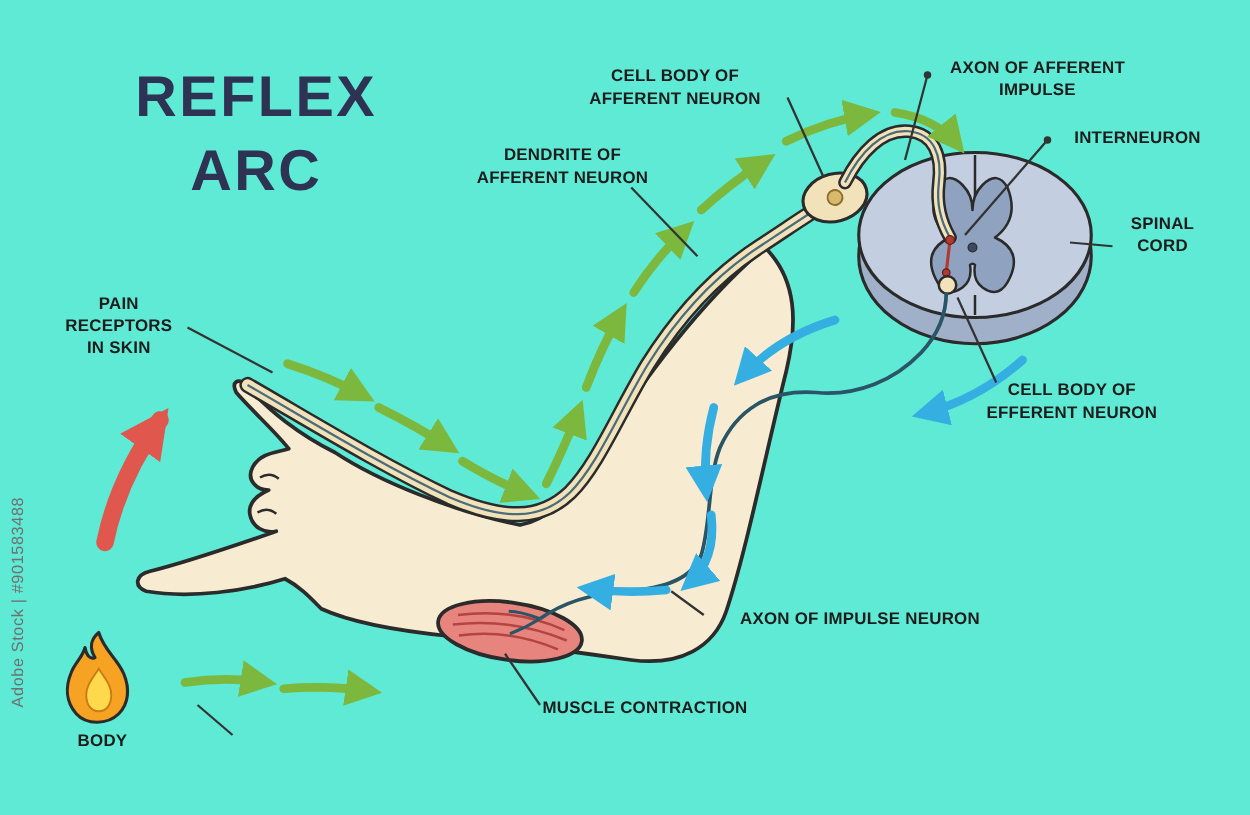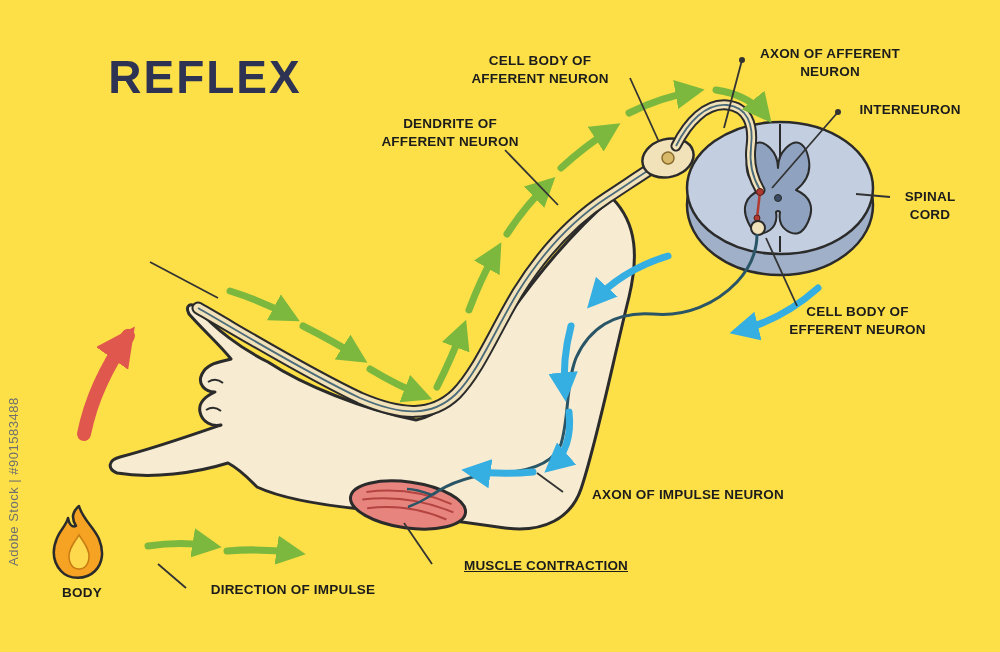--- a/index.html
+++ b/index.html
@@ -1,17 +1,17 @@
 <!DOCTYPE html>
 <html><head>
 <meta charset="utf-8">
 <style>
   html,body{margin:0;padding:0;background:#ffffff;}
   .stage{
-    position:relative;width:1000px;height:652px;background:#fde047;
+    position:relative;width:1000px;height:652px;background:#5eead4;
     overflow:hidden;font-family:"Liberation Sans", sans-serif;
   }
   .stage svg{position:absolute;left:0;top:0;}
   .diagram-label{
     position:absolute;font-weight:bold;font-size:13.5px;color:#1c1c1c;
     white-space:pre-line;line-height:1.3;letter-spacing:.2px;text-align:center;
   }
   .diagram-label.align-left{text-align:center;}
   .main-title{
     position:absolute;left:55px;top:48px;width:300px;text-align:center;
@@ -172,43 +172,46 @@
       <path d="M 150 262 L 218 298"></path>
       <path d="M 797 306 L 766 238"></path>
       <path d="M 563 492 L 537 473"></path>
       <path d="M 432 564 L 404 523"></path>
       <path d="M 186 588 L 158 564"></path>
     </g>
   </svg>
 
   <div class="main-title">
     <span>REFLEX</span>
+    <span>ARC</span>
   </div>
 
   <div class="diagram-label" style="left:445px;top:52px;width:190px;">CELL BODY OF
 AFFERENT NEURON</div>
 
   <div class="diagram-label" style="left:750px;top:45px;width:160px;">AXON OF AFFERENT
-NEURON</div>
+IMPULSE</div>
 
   <div class="diagram-label align-left" style="left:845px;top:101px;width:130px;">INTERNEURON</div>
 
-  <div class="diagram-label" style="left:885px;top:188px;width:90px;">SPINAL
+  <div class="diagram-label" style="left:885px;top:170px;width:90px;">SPINAL
 CORD</div>
 
   <div class="diagram-label" style="left:360px;top:115px;width:180px;">DENDRITE OF
 AFFERENT NEURON</div>
 
+  <div class="diagram-label" style="left:40px;top:234px;width:110px;">PAIN
+RECEPTORS
+IN SKIN</div>
 
   <div class="diagram-label" style="left:775px;top:303px;width:165px;">CELL BODY OF
 EFFERENT NEURON</div>
 
   <div class="diagram-label align-left" style="left:568px;top:486px;width:240px;">AXON OF IMPULSE NEURON</div>
 
-  <div class="diagram-label align-left" style="left:446px;top:557px;width:200px;text-decoration:underline;">MUSCLE CONTRACTION</div>
-
-  <div class="diagram-label align-left" style="left:188px;top:581px;width:210px;">DIRECTION OF IMPULSE</div>
+  <div class="diagram-label align-left" style="left:416px;top:557px;width:200px;">MUSCLE CONTRACTION</div>
+
 
   <div class="diagram-label" style="left:52px;top:584px;width:60px;">BODY</div>
 
   <div class="watermark">Adobe Stock | #901583488</div>
 
 </div>
 
 </body></html>

